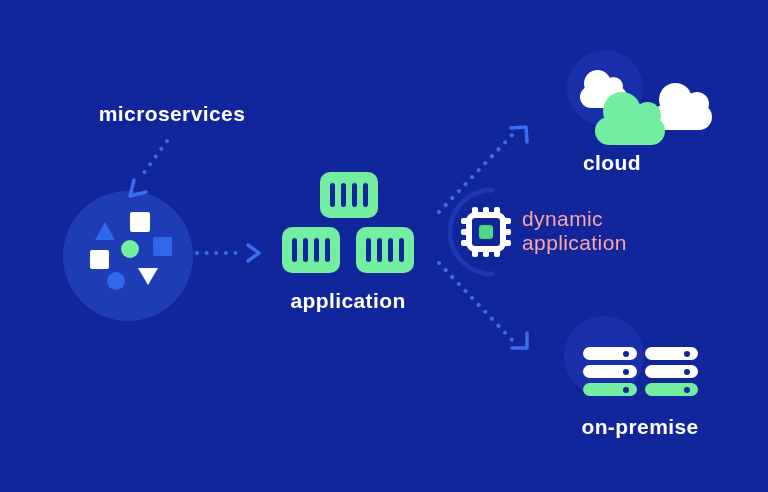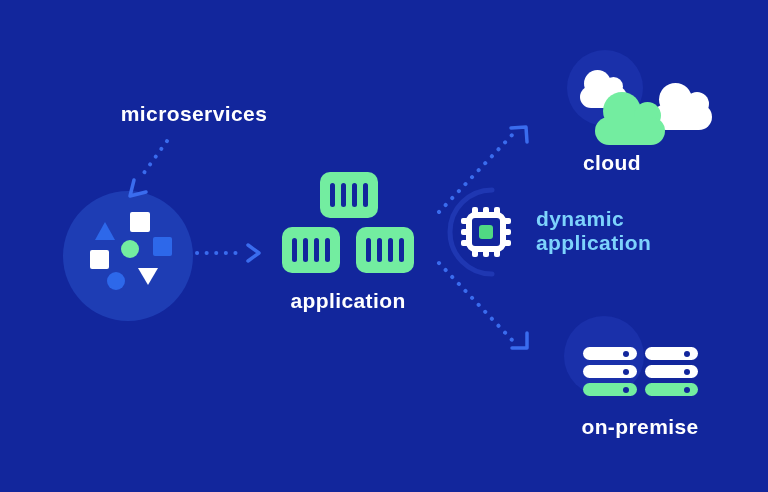--- a/index.html
+++ b/index.html
@@ -36,22 +36,22 @@
   .cbar{width:5px;height:24px;background:#12269c;border-radius:3px;}
   
   .chip{position:absolute;left:460px;top:206px;width:52px;height:52px;}
   .pin{position:absolute;background:#ffffff;border-radius:2px;}
   .pin.v{width:6px;height:10px;}
   .pin.h{width:10px;height:6px;}
   .chip-body{position:absolute;left:6px;top:6px;width:40px;height:40px;
     border:6px solid #ffffff;border-radius:9px;box-sizing:border-box;}
   .chip-core{position:absolute;left:19px;top:19px;width:14px;height:14px;
     background:#50d983;border-radius:3px;}
-  .sched-label{position:absolute;left:536px;top:207px;color:#7dd3fc;font-size:21px;
-    font-weight:700;letter-spacing:.4px;line-height:24px;}
+  .sched-label{position:absolute;left:522px;top:207px;color:#fca5a5;font-size:21px;
+    font-weight:400;letter-spacing:.4px;line-height:24px;}
   
   .cloud{position:absolute;}
   .cloud .puff,.cloud .base{position:absolute;}
   .cloud .puff{border-radius:50%;}
   .cloud .base{left:0;right:0;bottom:0;border-radius:999px;}
   .cloud.white .puff,.cloud.white .base{background:#ffffff;}
   .cloud.green .puff,.cloud.green .base{background:#73eda0;}
   
   .server-bar{position:absolute;height:13px;background:#ffffff;border-radius:6.5px;}
   .server-bar.green{background:#73eda0;}
@@ -80,21 +80,21 @@
     <line x1="167" y1="141" x2="141" y2="177" stroke="#3a6cee" stroke-width="4" stroke-linecap="round" stroke-dasharray="0.1 9.5"></line>
     <polyline points="134,180 130,196 146,192" fill="none" stroke="#3a6cee" stroke-width="3.5" stroke-linecap="round" stroke-linejoin="round"></polyline>
     <line x1="197" y1="253" x2="241" y2="253" stroke="#3a6cee" stroke-width="4" stroke-linecap="round" stroke-dasharray="0.1 9.5"></line>
     <polyline points="248,245 259,253 248,261" fill="none" stroke="#3a6cee" stroke-width="3.5" stroke-linecap="round" stroke-linejoin="round"></polyline>
     <line x1="439" y1="212" x2="512" y2="135" stroke="#3a6cee" stroke-width="4" stroke-linecap="round" stroke-dasharray="0.1 9.5"></line>
     <polyline points="511,128 526,127 527,142" fill="none" stroke="#3a6cee" stroke-width="3.5" stroke-linecap="round" stroke-linejoin="round"></polyline>
     <line x1="439" y1="263" x2="512" y2="340" stroke="#3a6cee" stroke-width="4" stroke-linecap="round" stroke-dasharray="0.1 9.5"></line>
     <polyline points="512,348 527,348 527,333" fill="none" stroke="#3a6cee" stroke-width="3.5" stroke-linecap="round" stroke-linejoin="round"></polyline>
   </svg>
 
-  <div class="label" style="left:194px;top:102px;">microservices</div>
+  <div class="label" style="left:172px;top:102px;">microservices</div>
 
   <div class="container-box" style="left:320px;top:172px;">
     <div class="cbar"></div>
       <div class="cbar"></div>
       <div class="cbar"></div>
       <div class="cbar"></div>
   </div>
   <div class="container-box" style="left:282px;top:227px;">
     <div class="cbar"></div>
       <div class="cbar"></div>

